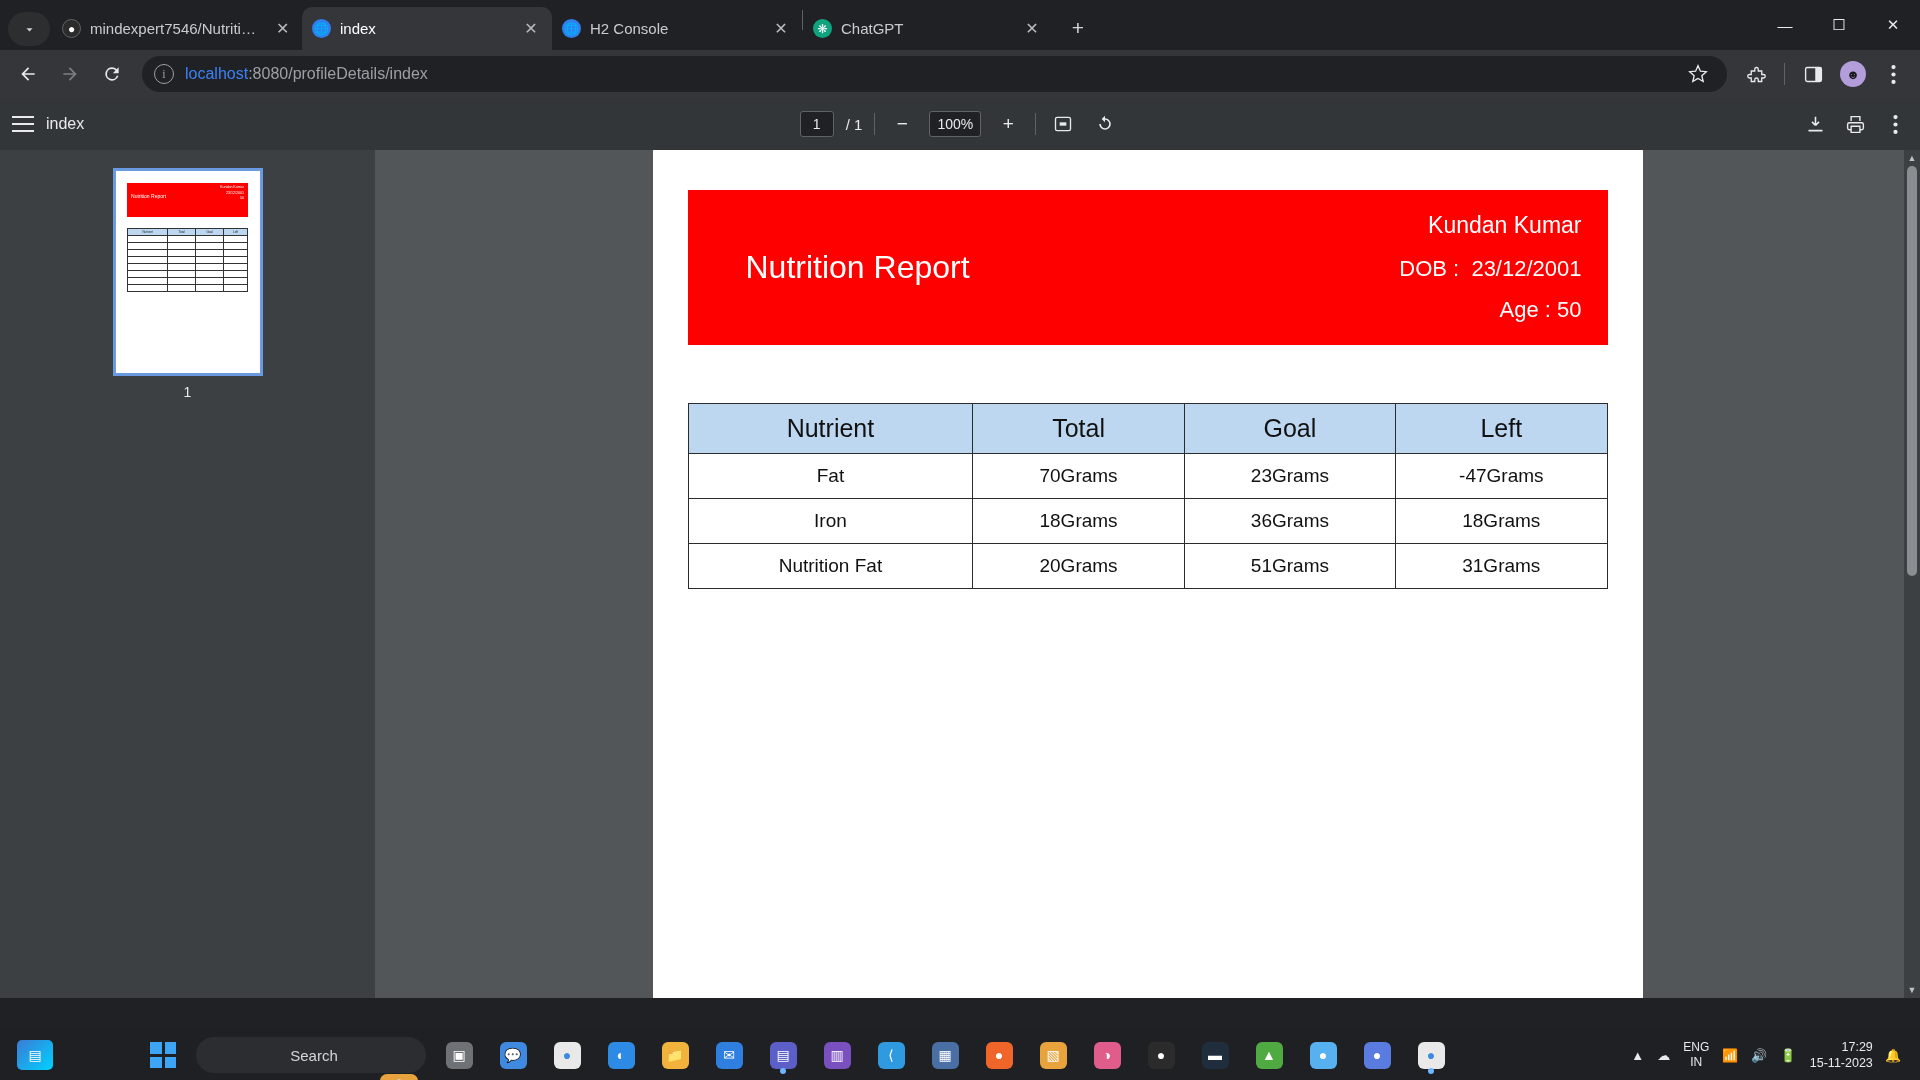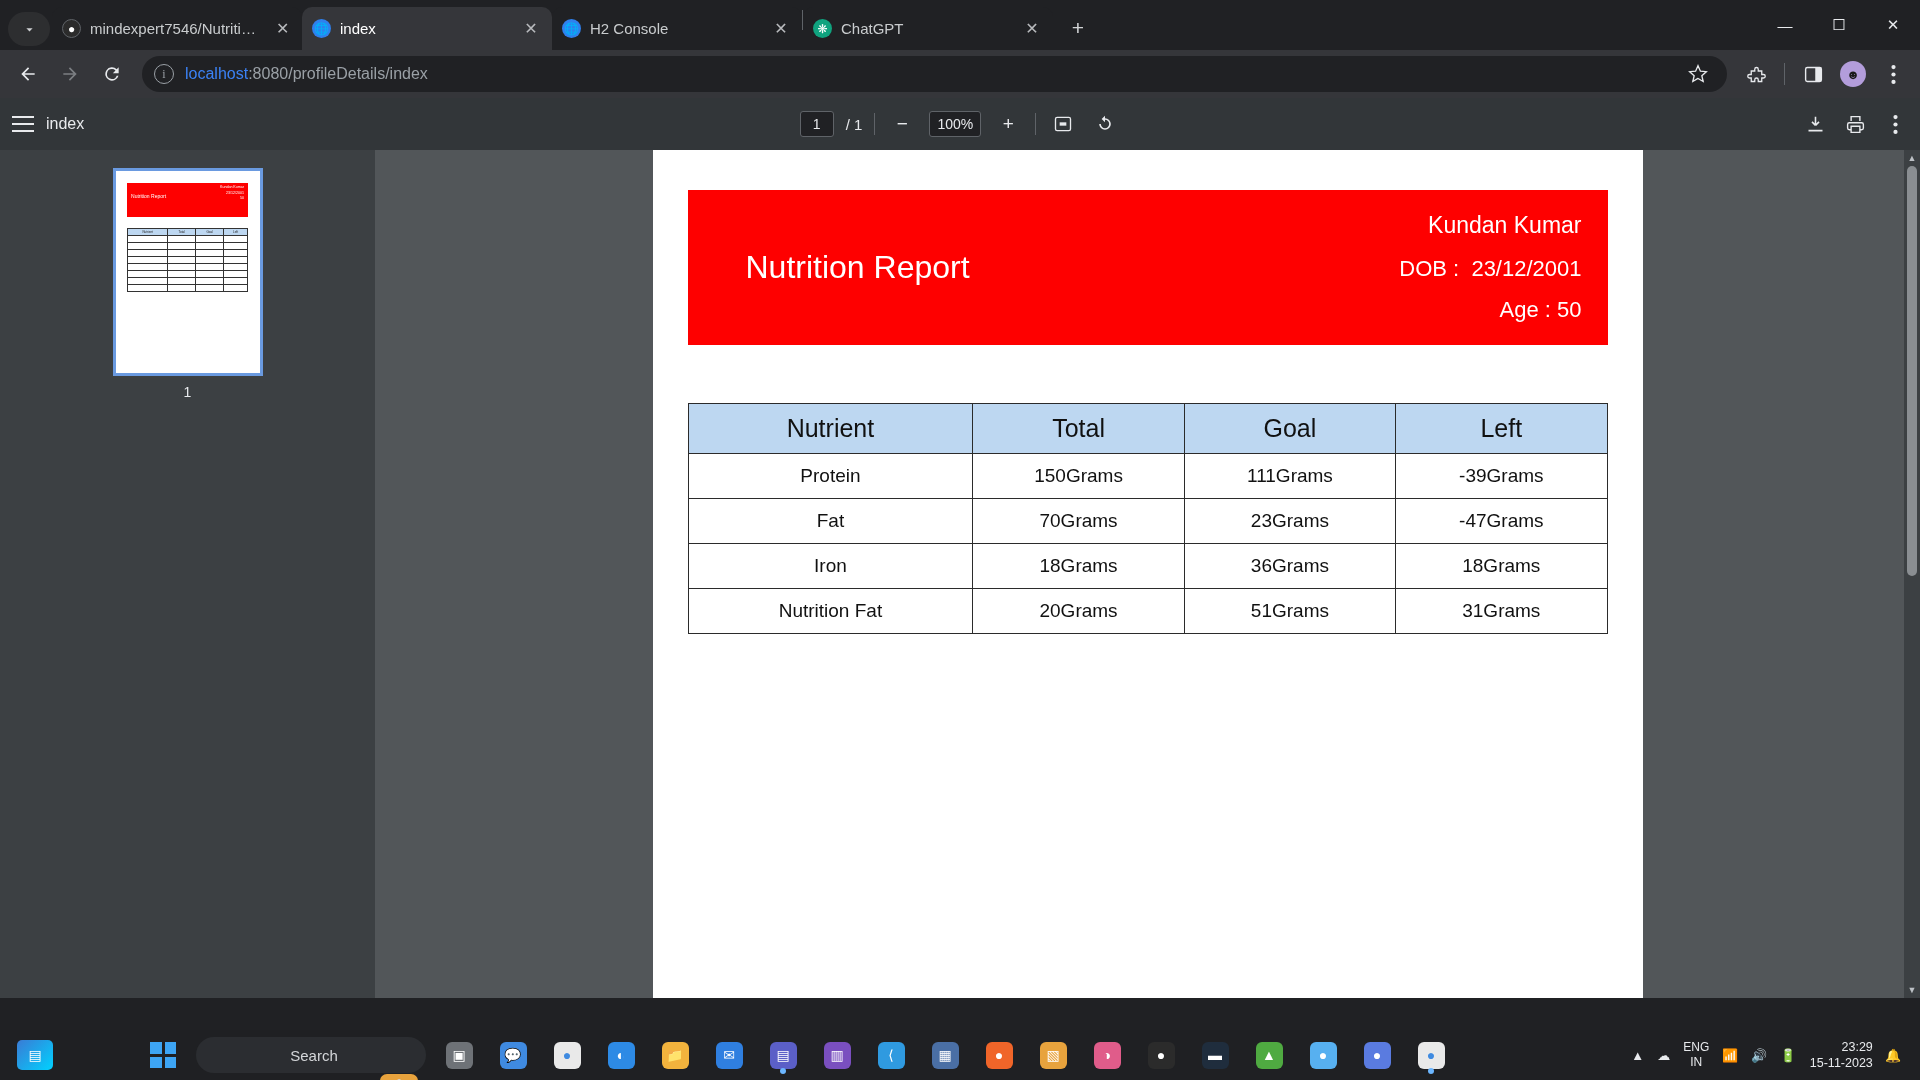--- a/index.html
+++ b/index.html
@@ -388,26 +388,20 @@
           <thead>
             <tr>
               <th>Nutrient</th>
               <th>Total</th>
               <th>Goal</th>
               <th>Left</th>
             </tr>
           </thead>
           <tbody>
             <tr>
-              <td>Protein</td>
-              <td>150Grams</td>
-              <td>111Grams</td>
-              <td>-39Grams</td>
-            </tr>
-            <tr>
               <td>Fat</td>
               <td>70Grams</td>
               <td>23Grams</td>
               <td>-47Grams</td>
             </tr>
             <tr>
               <td>Iron</td>
               <td>18Grams</td>
               <td>36Grams</td>
               <td>18Grams</td>
@@ -519,18 +513,18 @@
     <div>▲</div>
     <div>☁</div>
     <div class="lang">
       <div>ENG</div>
       <div>IN</div>
     </div>
     <div>📶</div>
     <div>🔊</div>
     <div>🔋</div>
     <div class="clock">
-      <div>23:29</div>
+      <div>17:29</div>
       <div>15-11-2023</div>
     </div>
     <div>🔔</div>
   </div>
 </div>
 
 </body></html>

